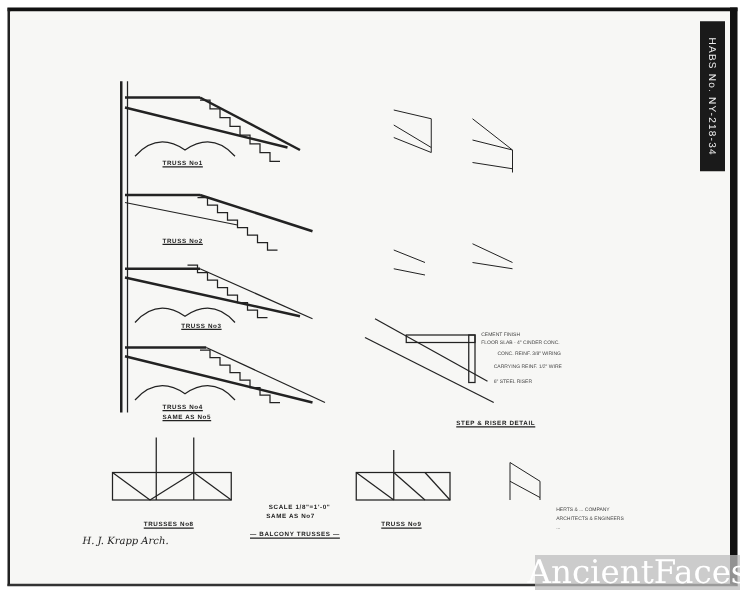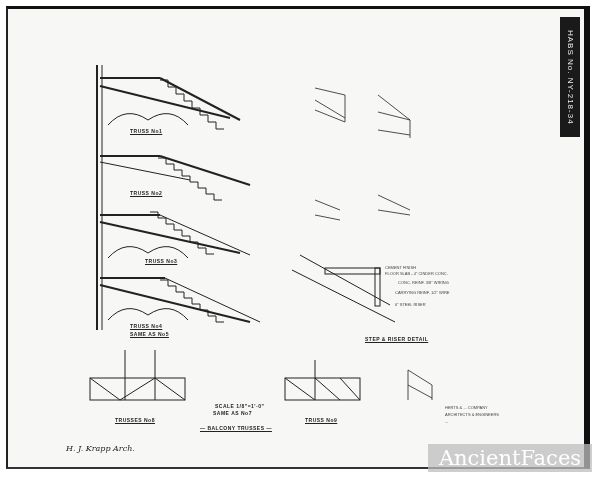--- a/index.html
+++ b/index.html
@@ -1,22 +1,22 @@
 <!DOCTYPE html>
 <html><head>
 <meta charset="utf-8">
 <style>
   html,body{margin:0;padding:0;background:#fff;}
   body{width:600px;height:477px;position:relative;overflow:hidden;font-family:"Liberation Sans",sans-serif;}
   .sheet{position:absolute;left:6px;top:6px;width:584px;height:463px;background:#f7f7f5;border-top:3px solid #111;border-left:2px solid #222;border-right:6px solid #111;border-bottom:2px solid #333;box-sizing:border-box;}
   .stamp{position:absolute;right:4px;top:8px;width:20px;height:120px;background:#1a1a1a;color:#eee;writing-mode:vertical-rl;font-size:8px;display:flex;align-items:center;justify-content:center;letter-spacing:1px;}
   .lbl{position:absolute;font-size:5px;color:#222;letter-spacing:.5px;font-weight:bold;text-decoration:underline;}
   .small{position:absolute;font-size:4px;color:#444;}
-  .sig{position:absolute;font-family:"DejaVu Serif",serif;font-style:italic;font-size:8px;color:#222;margin-top:16px;}
-  .wm{position:absolute;left:428px;top:444px;width:164px;height:28px;background:rgba(190,190,190,0.75);color:#fff;font-family:"DejaVu Serif",serif;font-size:21px;display:flex;align-items:center;justify-content:center;}
+  .sig{position:absolute;font-family:"DejaVu Serif",serif;font-style:italic;font-size:8px;color:#222;}
+  .wm{position:absolute;left:428px;top:444px;width:164px;height:28px;background:rgba(190,190,190,0.75);color:#fff;font-family:"DejaVu Serif",serif;font-size:26px;display:flex;align-items:center;justify-content:center;}
   svg{position:absolute;left:0;top:0;}
 </style>
 </head>
 <body>
 
 <div class="sheet">
   <div class="stamp">HABS No. NY-218-34</div>
 </div>
 
 <svg width="600" height="477" stroke="#222" fill="none" stroke-width="1">

